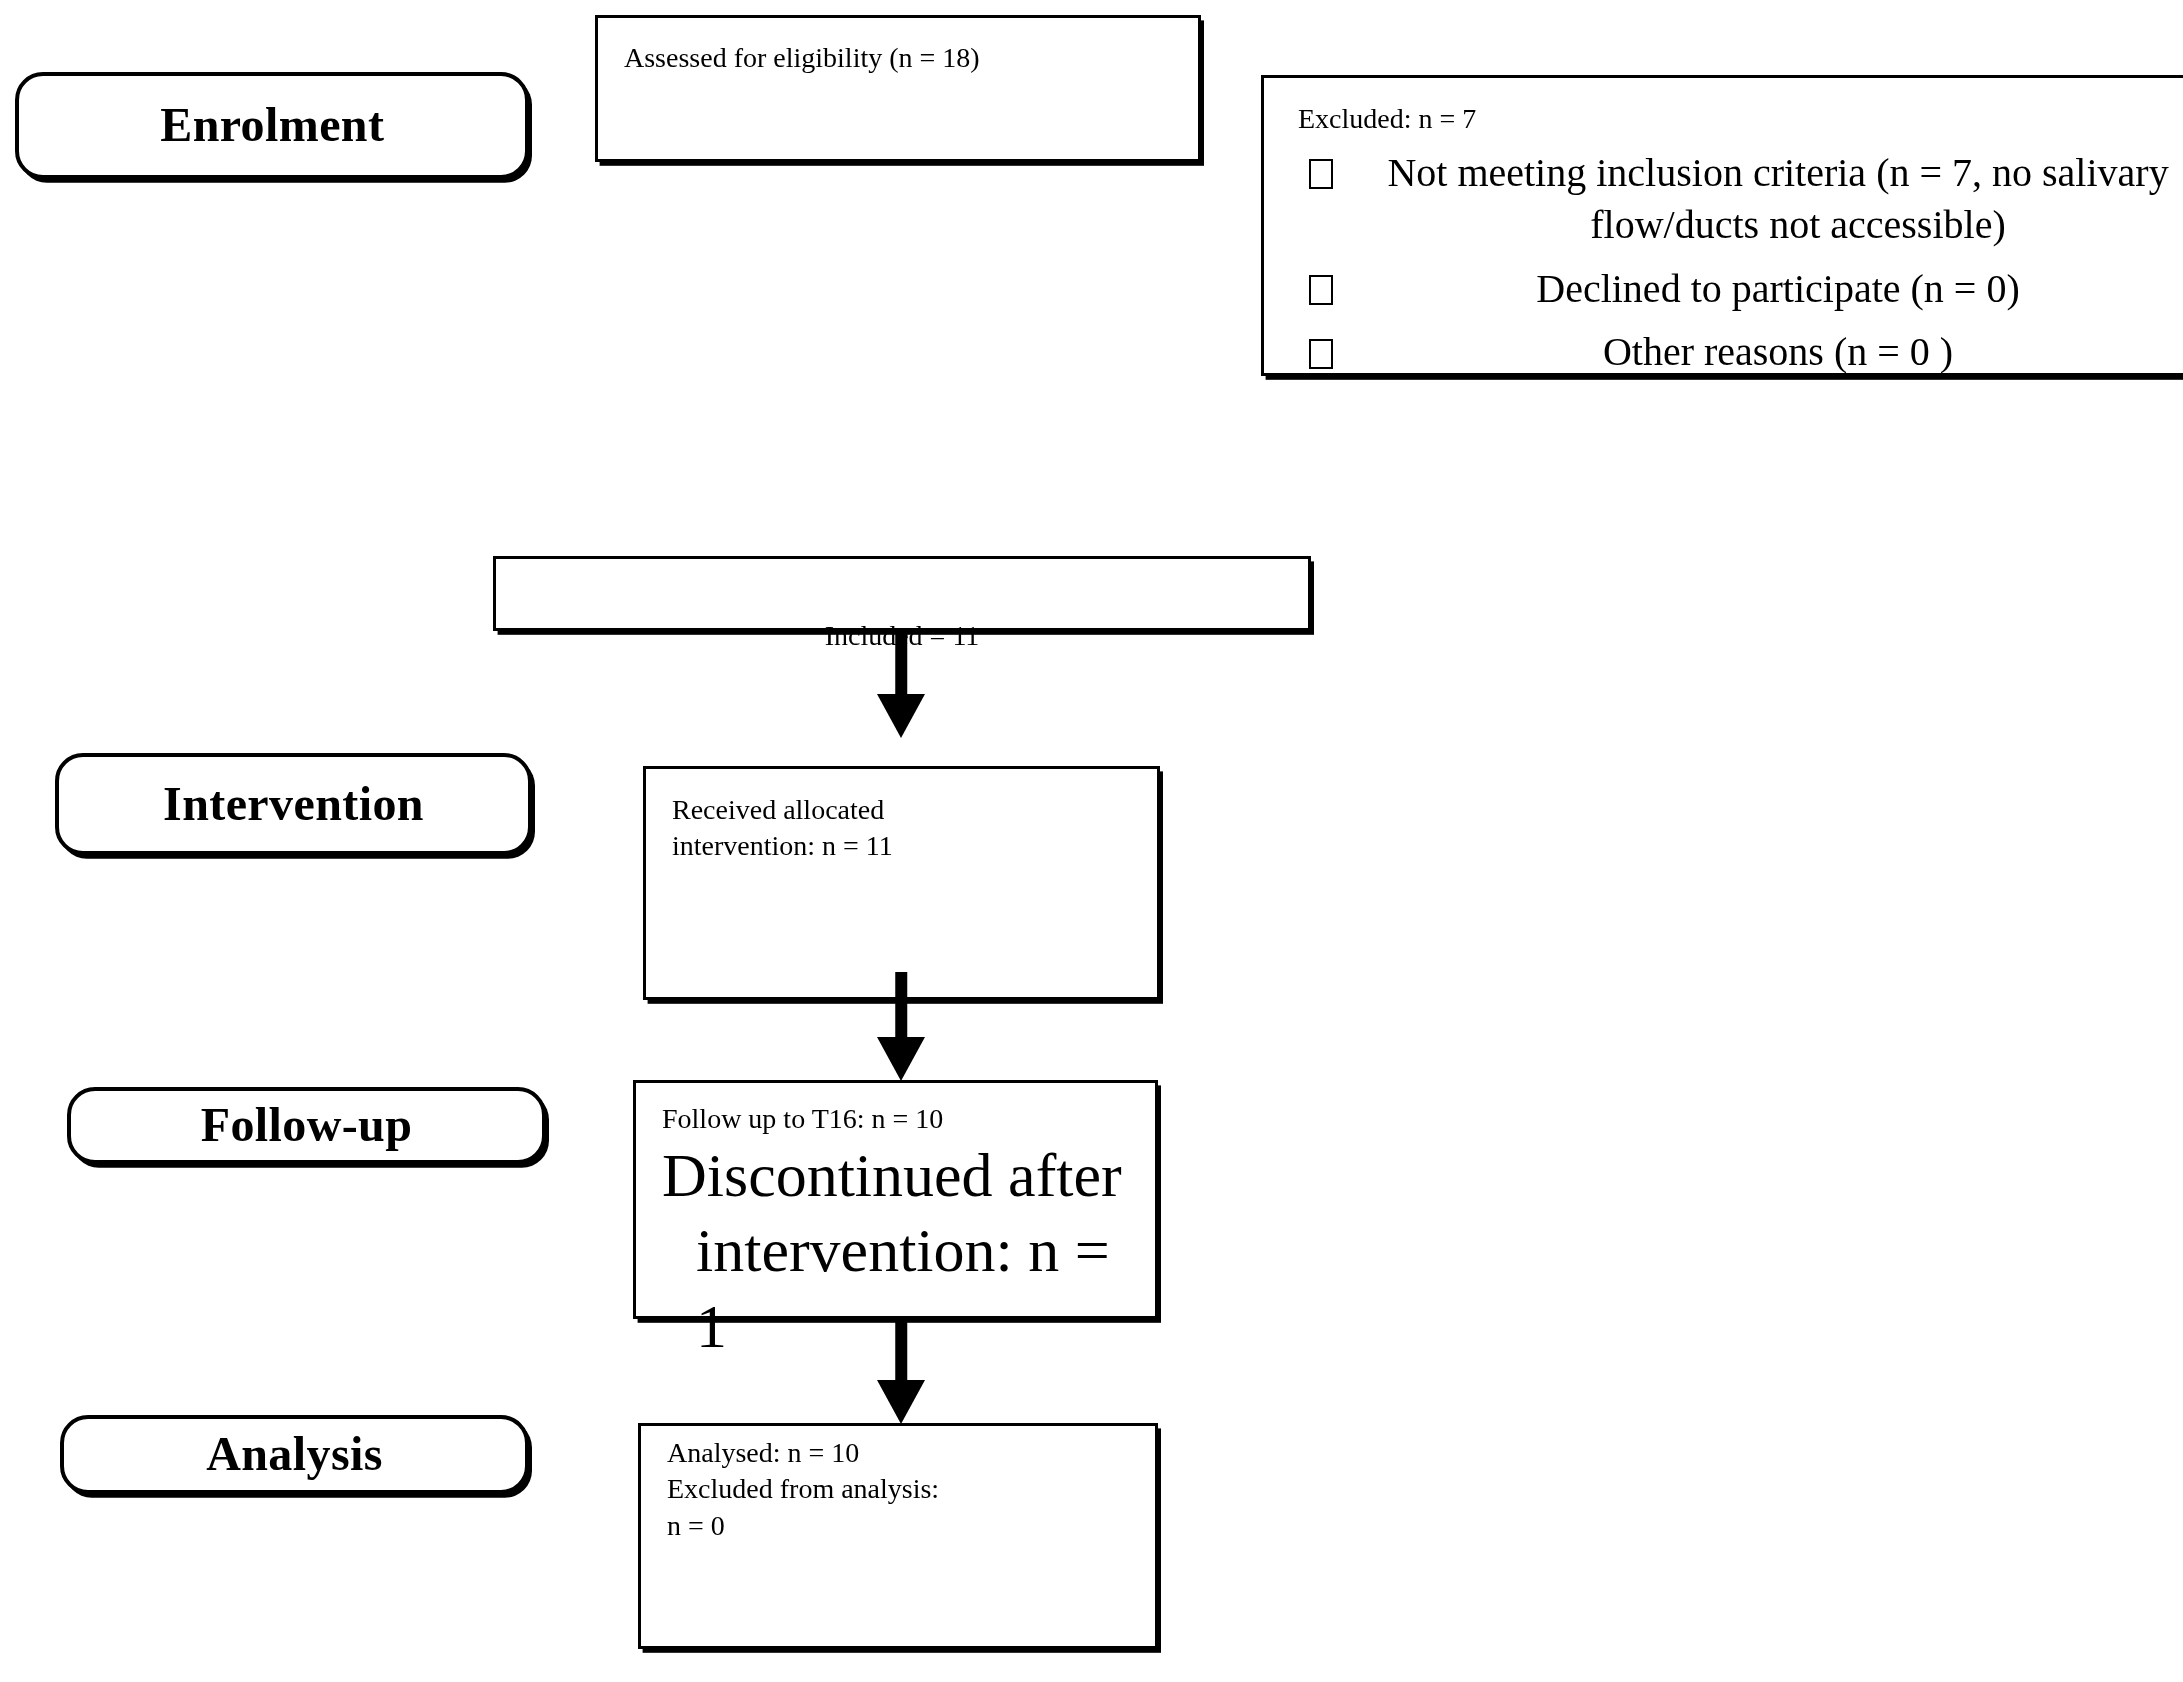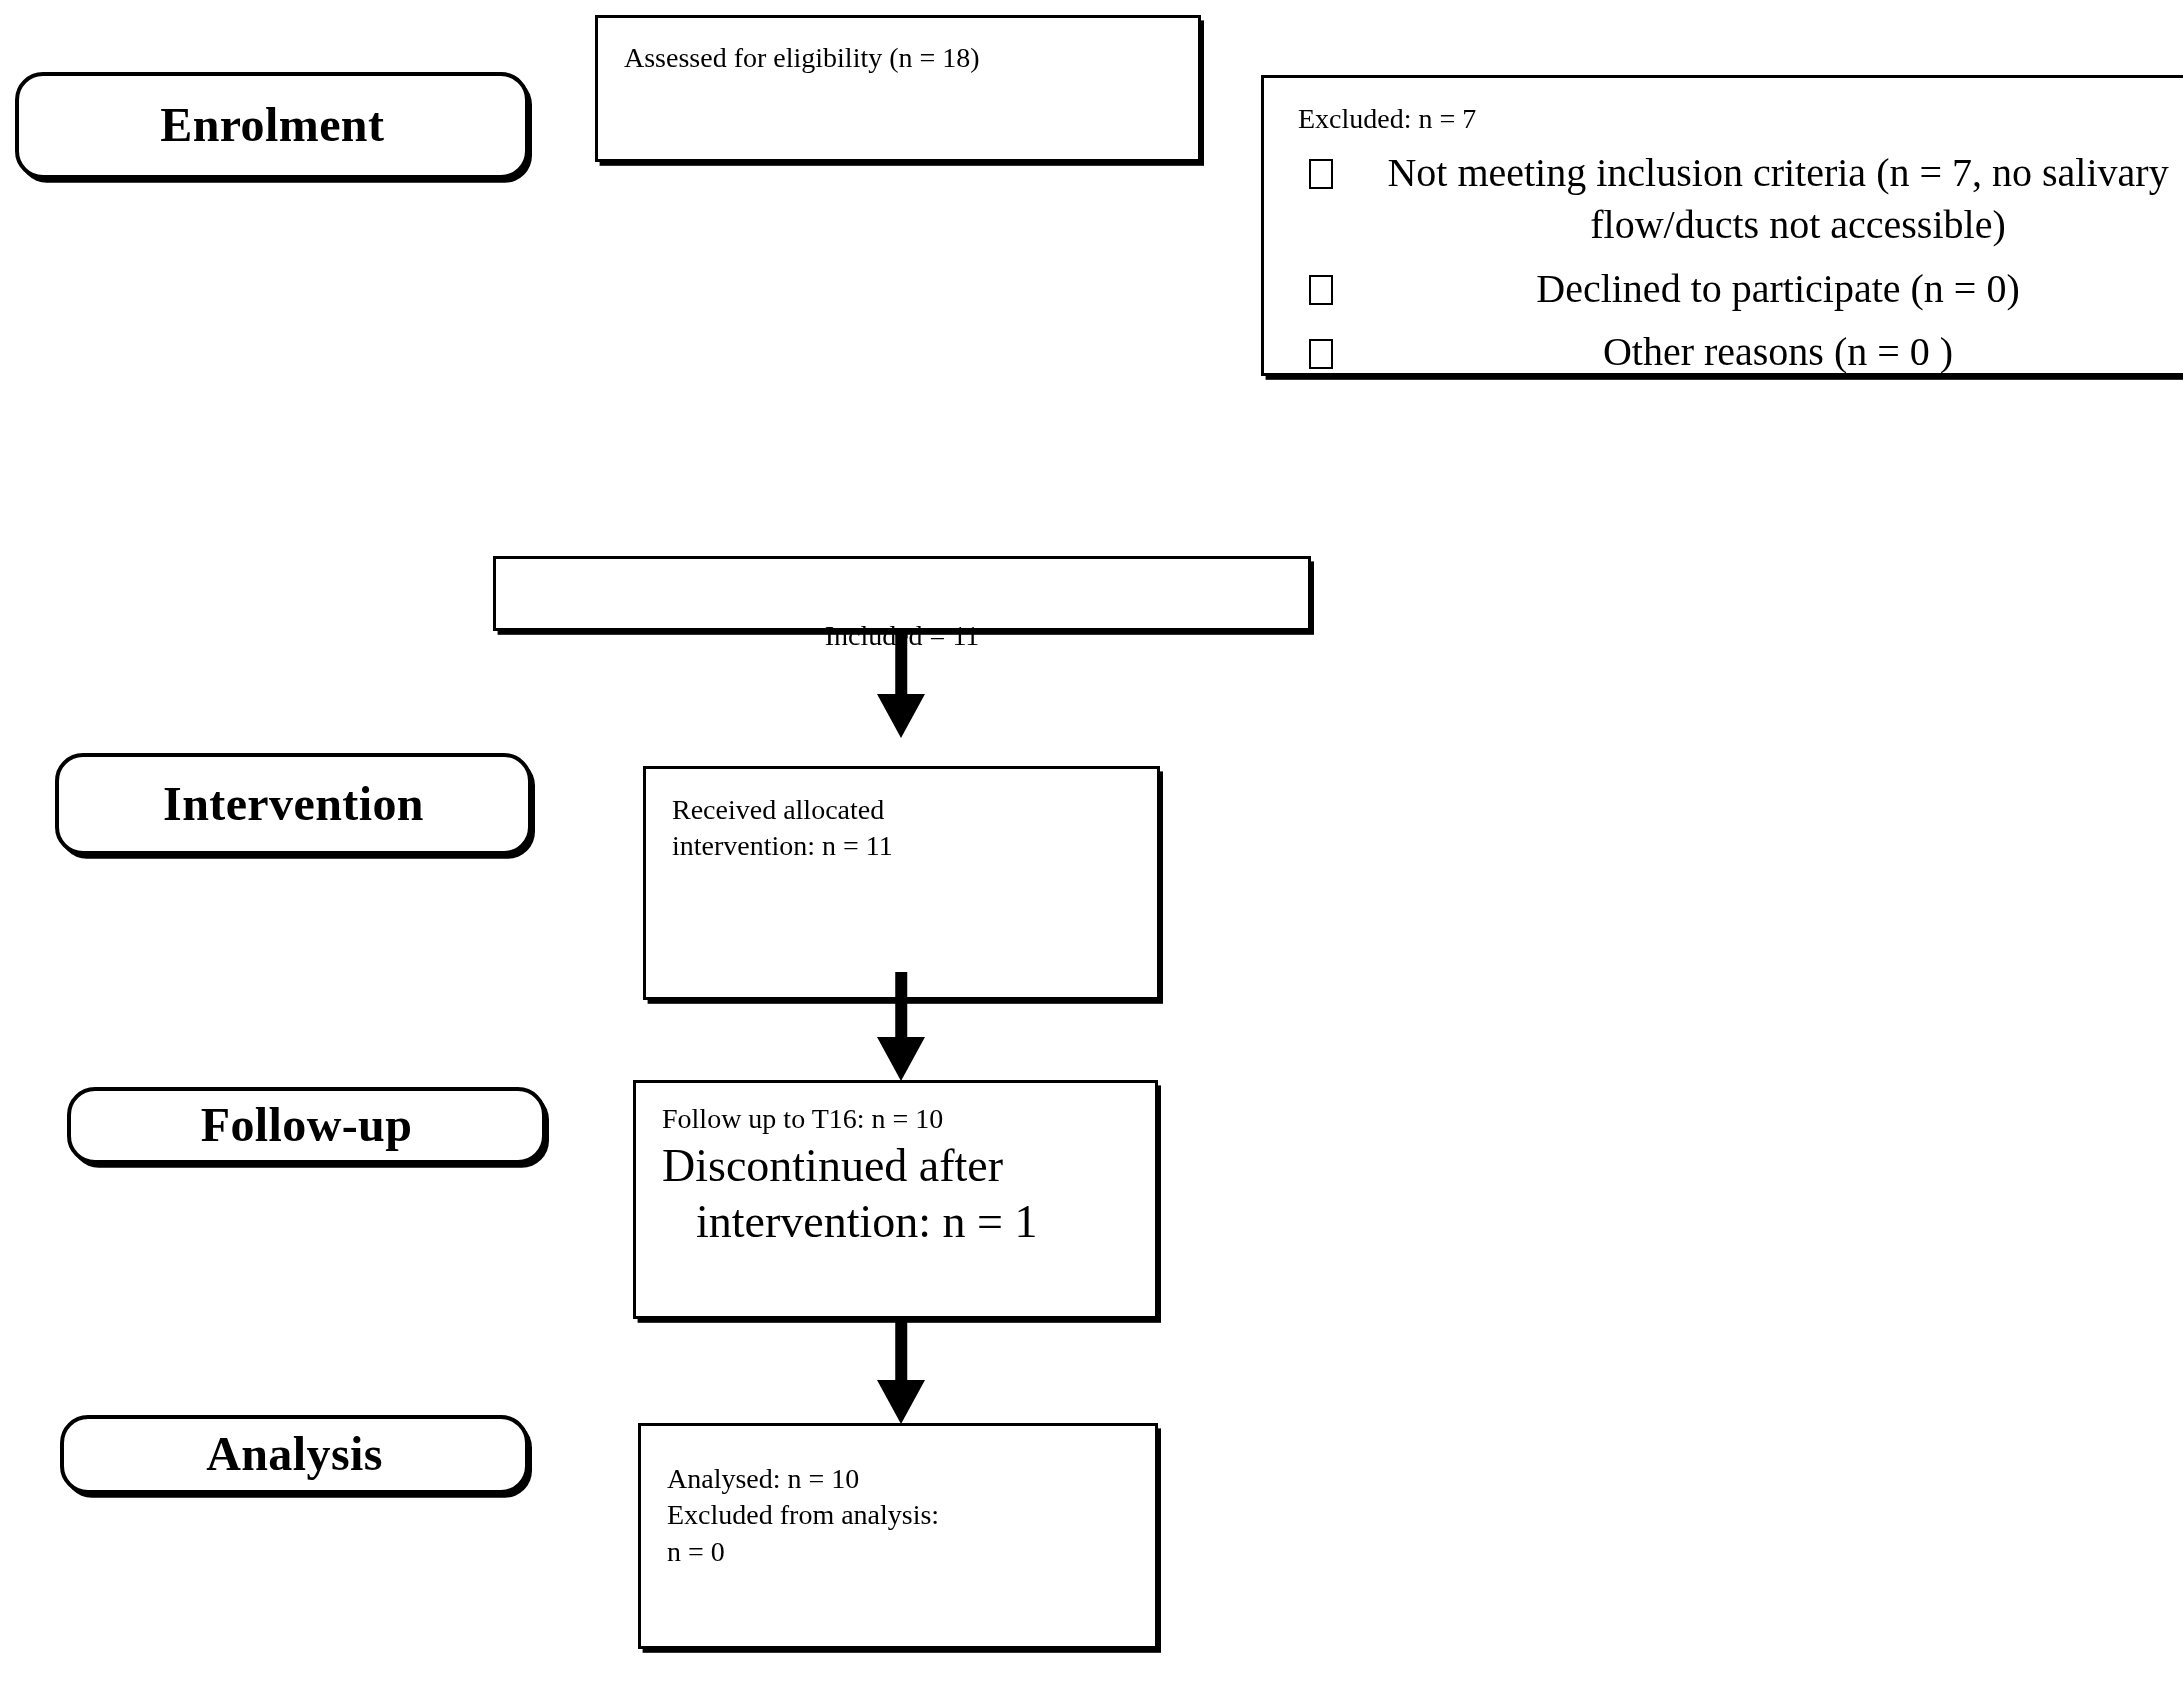--- a/index.html
+++ b/index.html
@@ -53,21 +53,21 @@
     line-height: 1.30;
     text-align: left;
   }
 
   
   .pad-assessed   { padding: 21.5px 0 0 26px; }
   .pad-excluded   { padding: 23px 0 0 34px; }
   .pad-included   { padding: 10.7px 0 0 0; text-align: center !important; margin-top: 48px; }
   .pad-received   { padding: 23px 0 0 26px; }
   .pad-followup   { padding: 18.4px 0 0 26px; }
-  .pad-analysis   { padding: 35px 0 0 26px; }
+  .pad-analysis   { padding: 9px 0 0 26px; }
 
   .center-text { text-align: center !important; }
 
   
   .bullet-list {
     list-style: none;
     margin: 9.2px 0 0 0;
     padding: 0;
     text-align: center;
   }
@@ -84,21 +84,21 @@
     top: 12.3px;
     width: 20px;
     height: 26px;
     border: 2.3px solid #000000;
     background: transparent;
   }
   .bullet-list li .cont-indent { display: block; padding-left: 40px; }
 
   
   .big-line {
-    font-size: 46px;
+    font-size: 62px;
     line-height: 1.22;
   }
   .indent-line { padding-left: 34px; display: block; }
 
   
   .arrow {
     position: absolute;
   }
   .arrow .shaft {
     position: absolute;

